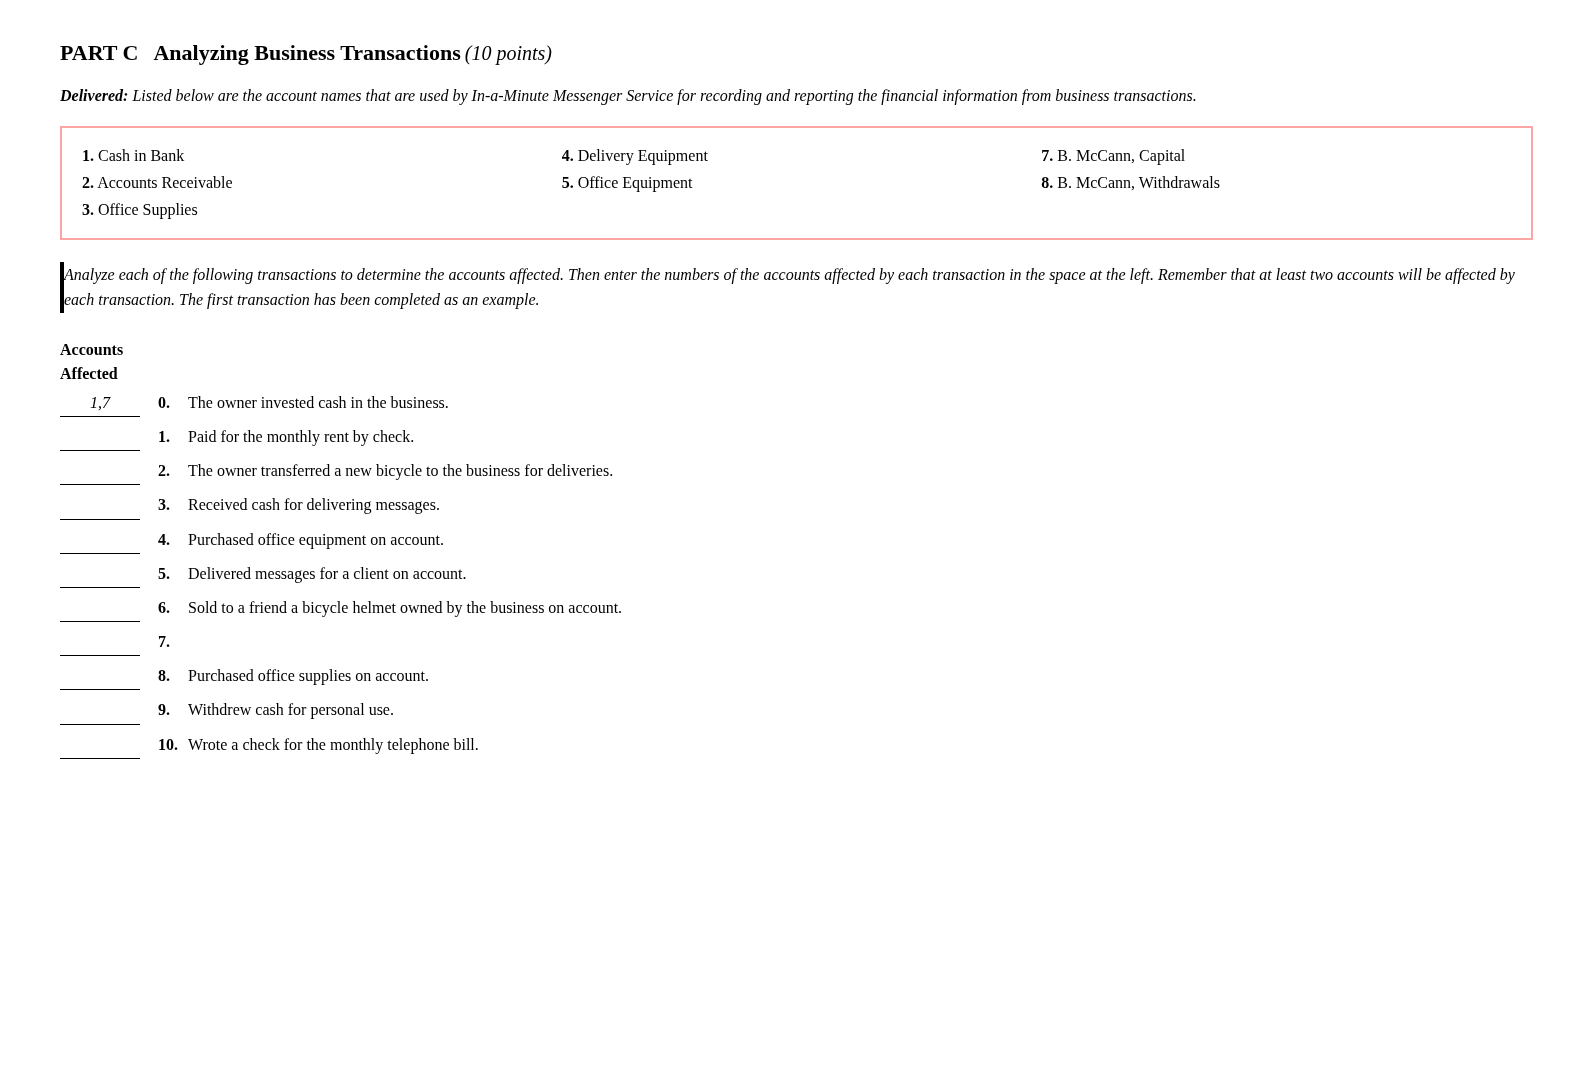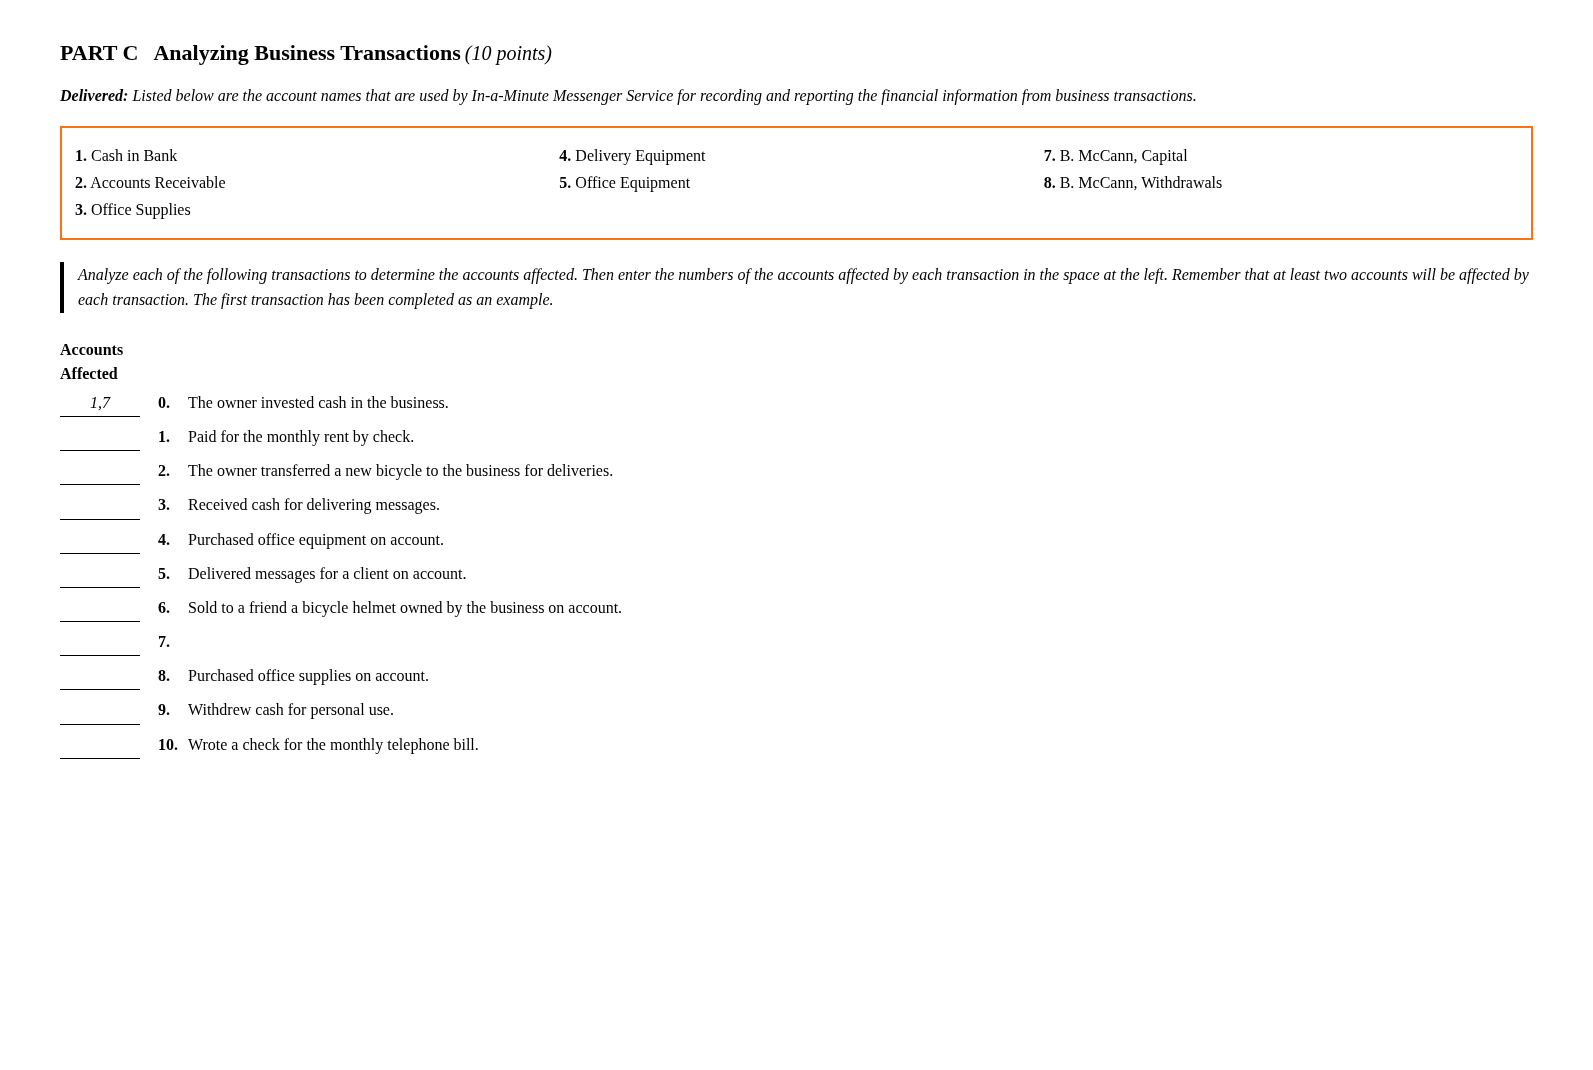--- a/index.html
+++ b/index.html
@@ -36,22 +36,22 @@
       margin-bottom: 18px;
       line-height: 1.5;
     }
 
     .directions strong {
       font-weight: bold;
       font-style: italic;
     }
 
     .accounts-box {
-      border: 2px solid #f97316;
-      padding: 14px 13px;
+      border: 2px solid #fca5a5;
+      padding: 14px 20px;
       margin-bottom: 22px;
       display: grid;
       grid-template-columns: 1fr 1fr 1fr;
       gap: 20px 10px;
     }
 
     .accounts-box .account-item {
       font-size: 16px;
       line-height: 1.7;
     }
@@ -59,21 +59,21 @@
     .accounts-box .account-item .num {
       font-weight: bold;
     }
 
     .instruction-block {
       font-style: italic;
       font-size: 16px;
       line-height: 1.6;
       margin-bottom: 28px;
       border-left: 4px solid #000;
-      padding-left: 14px;
+      padding-left: 0;
     }
 
     .transactions-section {
       margin-top: 8px;
     }
 
     .transaction-row {
       display: flex;
       align-items: baseline;
       margin-bottom: 6px;

